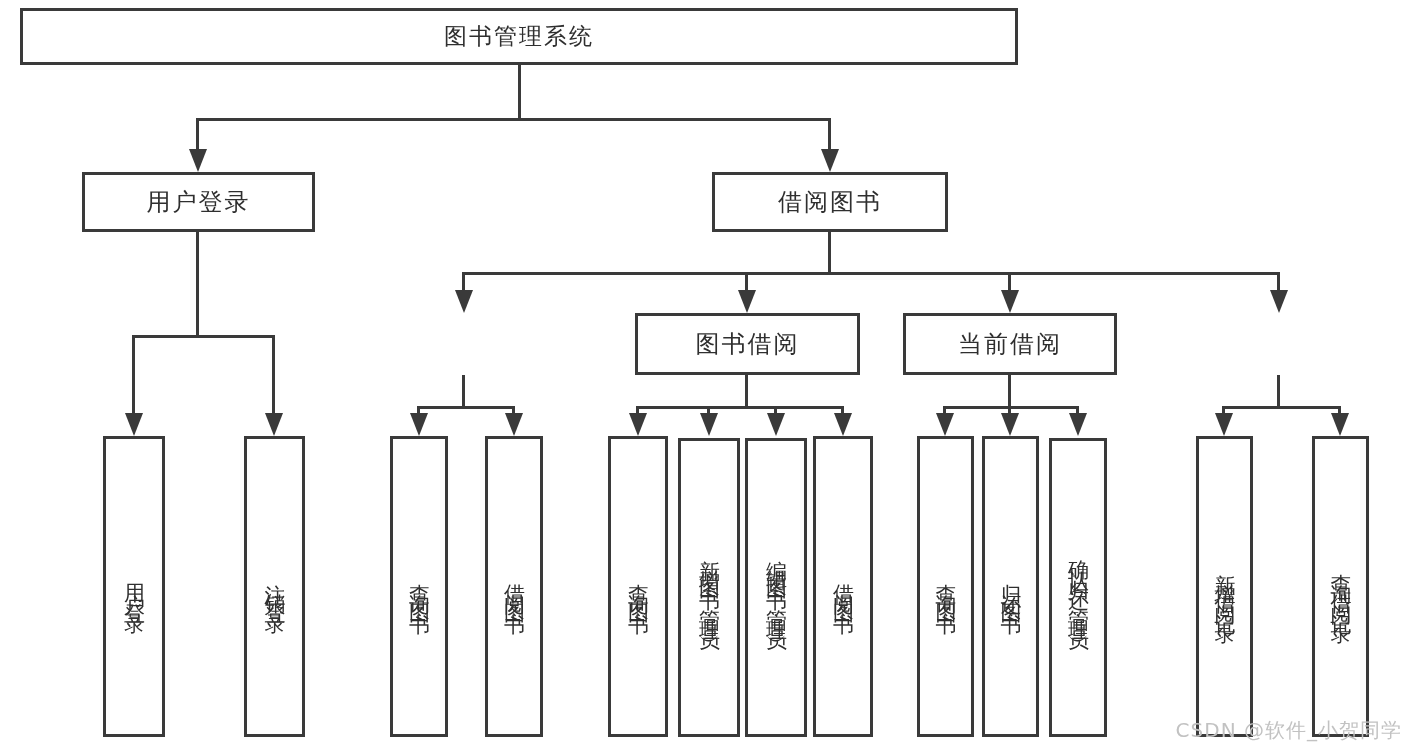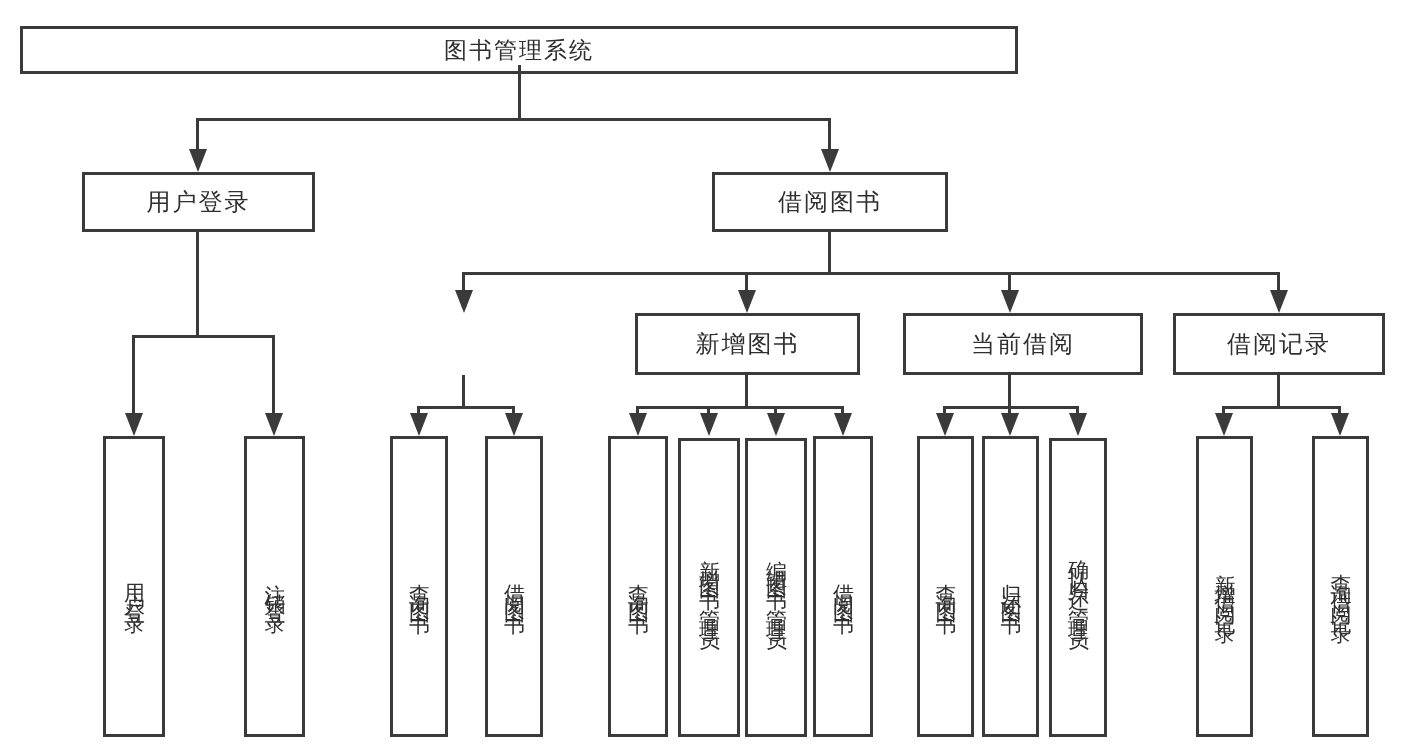--- a/index.html
+++ b/index.html
@@ -51,21 +51,21 @@
     color:var(--watermark);
     letter-spacing:1px;
     white-space:nowrap;
   }
 </style>
 </head>
 <body>
 
 <div id="canvas">
 
-  <div class="box hbox rootbox" style="left:20px;top:26px;width:998px;height:48px">图书管理系统</div>
+  <div class="box hbox rootbox" style="left:20px;top:8px;width:998px;height:57px">图书管理系统</div>
 
   <div class="vline" style="left:518px;top:65px;height:53px"></div>
   <div class="hline" style="left:196px;top:118px;width:635px"></div>
   <div class="vline" style="left:196px;top:118px;height:32px"></div>
   <div class="arrow" style="left:189px;top:149px"></div>
   <div class="vline" style="left:828px;top:118px;height:32px"></div>
   <div class="arrow" style="left:821px;top:149px"></div>
 
   <div class="box hbox" style="left:82px;top:172px;width:233px;height:60px">用户登录</div>
   <div class="box hbox" style="left:712px;top:172px;width:236px;height:60px">借阅图书</div>
@@ -81,23 +81,22 @@
   <div class="hline" style="left:462px;top:272px;width:818px"></div>
   <div class="vline" style="left:462px;top:272px;height:19px"></div>
   <div class="arrow" style="left:455px;top:290px"></div>
   <div class="vline" style="left:745px;top:272px;height:19px"></div>
   <div class="arrow" style="left:738px;top:290px"></div>
   <div class="vline" style="left:1008px;top:272px;height:19px"></div>
   <div class="arrow" style="left:1001px;top:290px"></div>
   <div class="vline" style="left:1277px;top:272px;height:19px"></div>
   <div class="arrow" style="left:1270px;top:290px"></div>
 
-  <div class="box hbox" style="left:635px;top:313px;width:225px;height:62px">新增图书</div>
-  <div class="box hbox" style="left:903px;top:313px;width:240px;height:62px">当前借阅</div>
-  <div class="box hbox" style="left:1173px;top:313px;width:212px;height:62px">借阅记录</div>
+  <div class="box hbox" style="left:635px;top:313px;width:225px;height:62px">图书借阅</div>
+  <div class="box hbox" style="left:903px;top:313px;width:214px;height:62px">当前借阅</div>
 
   <div class="vline" style="left:462px;top:375px;height:31px"></div>
   <div class="hline" style="left:417px;top:406px;width:98px"></div>
   <div class="vline" style="left:417px;top:406px;height:9px"></div>
   <div class="arrow" style="left:410px;top:413px"></div>
   <div class="vline" style="left:512px;top:406px;height:9px"></div>
   <div class="arrow" style="left:505px;top:413px"></div>
 
   <div class="vline" style="left:745px;top:375px;height:31px"></div>
   <div class="hline" style="left:636px;top:406px;width:208px"></div>
@@ -137,14 +136,15 @@
   <div class="box vbox" style="left:745px;top:438px;width:62px;height:299px">编辑图书（管理员）</div>
   <div class="box vbox" style="left:813px;top:436px;width:60px;height:301px">借阅图书</div>
 
   <div class="box vbox" style="left:917px;top:436px;width:57px;height:301px">查询图书</div>
   <div class="box vbox" style="left:982px;top:436px;width:57px;height:301px">归还图书</div>
   <div class="box vbox" style="left:1049px;top:438px;width:58px;height:299px">确认归还（管理员）</div>
 
   <div class="box vbox" style="left:1196px;top:436px;width:57px;height:301px">新增借阅记录</div>
   <div class="box vbox" style="left:1312px;top:436px;width:57px;height:301px">查询借阅记录</div>
 
+  <div class="watermark">CSDN @软件_小贺同学</div>
 
 </div>
 
 </body></html>

